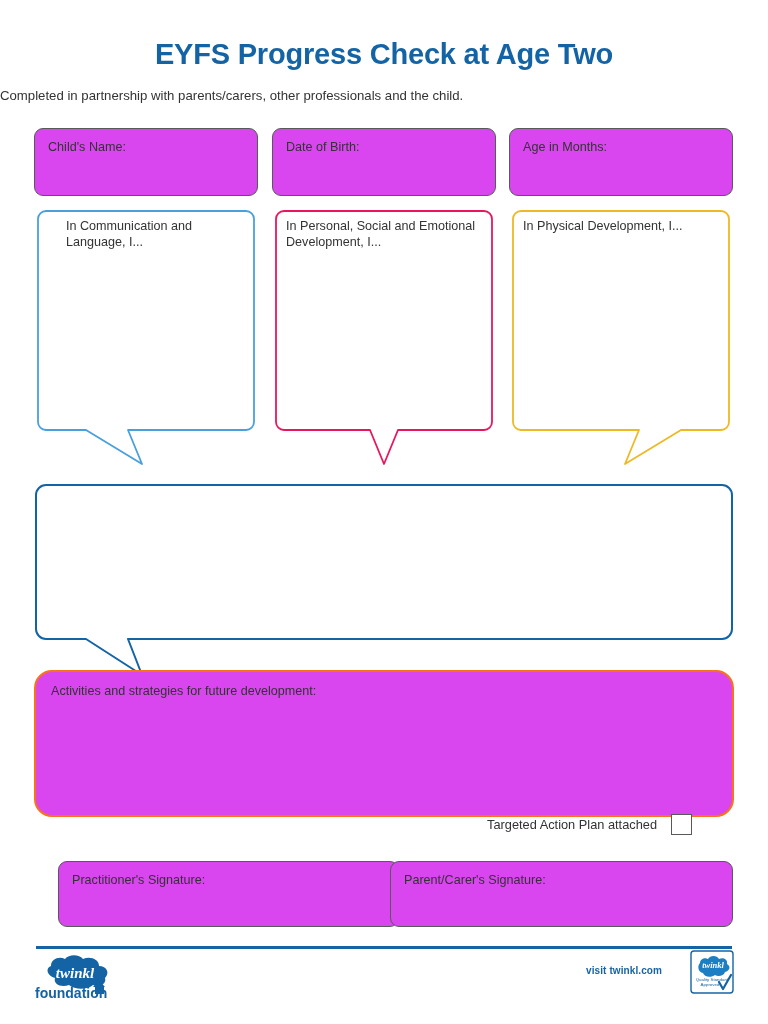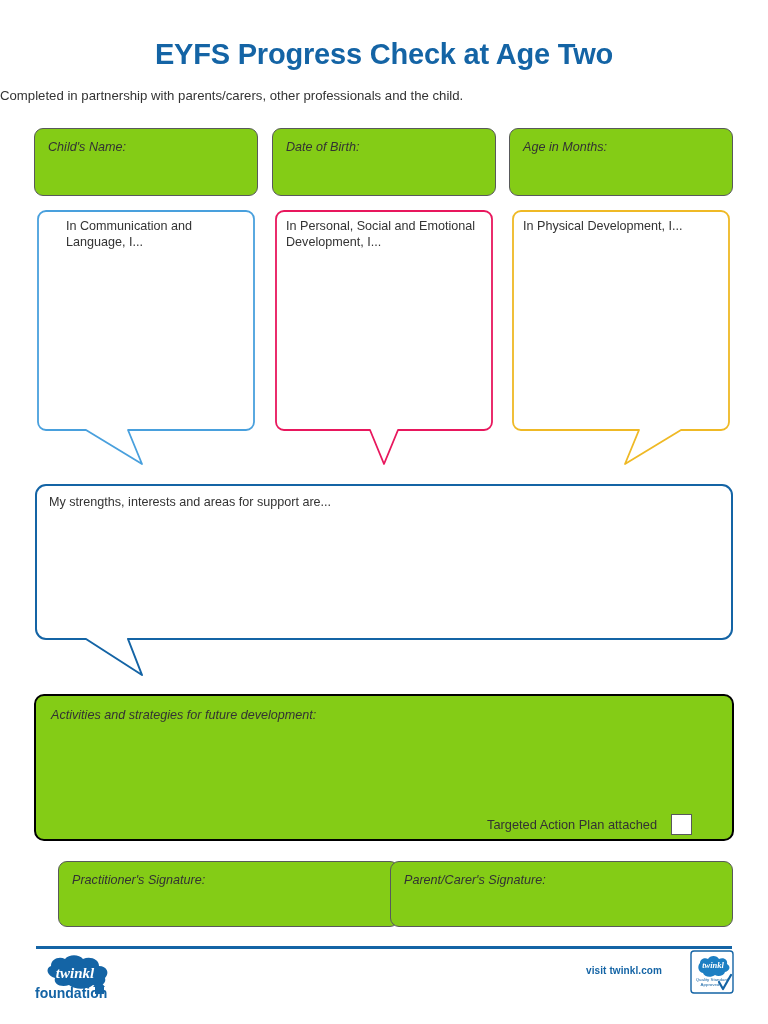--- a/index.html
+++ b/index.html
@@ -44,22 +44,21 @@
     width: 768px;
     font-size: 13.2px;
     color: #333333;
   }
 
   
   .field-box {
     position: absolute;
     border: 1.6px solid #58595b;
     border-radius: 9px;
-    background: #84cc16;
-    font-style: italic;
+    background: #d946ef;
   }
   .field-box .field-label {
     position: absolute;
     left: 13px;
     top: 11px;
     font-size: 12.6px;
     color: #333333;
     white-space: nowrap;
   }
 
@@ -216,24 +215,23 @@
                L 52 154
                L 108 190
                L 94 154
                L 688 154
                A 10 10 0 0 0 698 144
                L 698 10
                A 10 10 0 0 0 688 0
                L 12 0
                A 10 10 0 0 0 2 10 Z" transform="translate(0,2)" fill="#ffffff" stroke="#1464a5" stroke-width="2" stroke-linejoin="round" stroke-linecap="round"></path>
     </svg>
-    <span class="bubble-label" style="left:15px; top:11px; width:600px;">My strengths, interests and areas for support are...</span>
-  </div>
-
-  <div class="field-box" style="left:34px; top:694px; width:700px; height:147px; border:2px solid #000000; border-radius:10px;">
+  </div>
+
+  <div class="field-box" style="left:34px; top:670px; width:700px; height:147px; border:2px solid #f97316; border-radius:18px;">
     <span class="field-label" style="left:15px; top:12px;">Activities and strategies for future development:</span>
   </div>
 
   <div class="checkbox-row" style="left:487px; top:806px;">
     <span class="checkbox-caption">Targeted Action Plan attached</span>
     <span class="checkbox-square"></span>
   </div>
 
   <div class="field-box" style="left:34px; top:861px; width:341px; height:66px;margin-left:24px;">
     <span class="field-label">Practitioner's Signature:</span>

